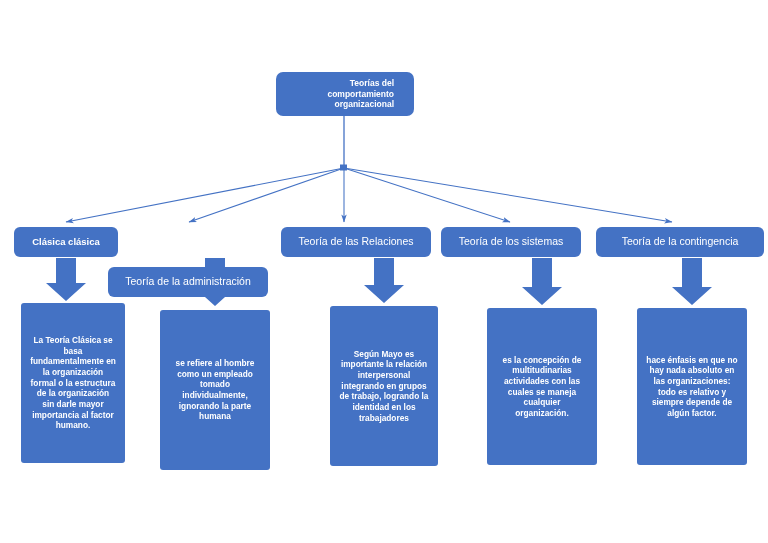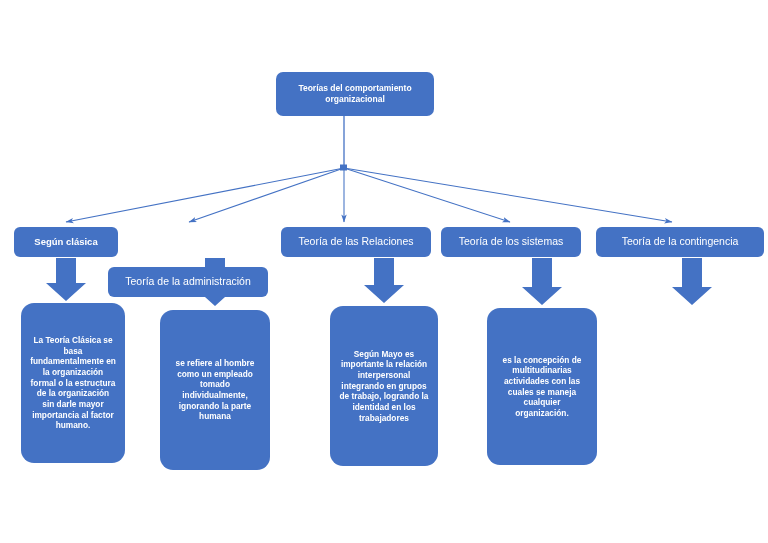--- a/index.html
+++ b/index.html
@@ -36,41 +36,42 @@
     color: #ffffff;
     display: flex;
     align-items: center;
     justify-content: center;
     text-align: center;
     line-height: 1.28;
   }
   .title-node {
     left: 276px;
     top: 72px;
-    width: 158px;
+    width: 138px;
     height: 44px;
     border-radius: 7px;
     font-size: 8.5px;
     font-weight: bold;
     padding: 2px 20px;
+    text-align: right;
   }
   .cat-node {
     height: 30px;
     border-radius: 6px;
     font-size: 10.5px;
     padding: 0 9px;
     top: 227px;
   }
   .cat-0 { left: 14px;  width: 104px; font-size: 9.5px; font-weight: bold; }
   .cat-1 { left: 108px; width: 160px; margin-top: 40px; }
   .cat-2 { left: 281px; width: 150px; }
   .cat-3 { left: 441px; width: 140px; }
   .cat-4 { left: 596px; width: 168px; }
   .desc-node {
-    border-radius: 13px;
+    border-radius: 3px;
     font-size: 8.3px;
     font-weight: bold;
     padding: 14px 9px;
     top: 303px;
     height: 160px;
   }
   .desc-0 { left: 21px;  width: 104px; }
   .desc-1 { left: 160px; width: 110px; top: 310px; height: 160px; }
   .desc-2 { left: 330px; width: 108px; top: 306px; height: 160px; }
   .desc-3 { left: 487px; width: 110px; top: 308px; height: 157px; }
@@ -114,21 +115,21 @@
     <g>
       <path d="M682,258 L702,258 L702,287 L712,287 L692,305 L672,287 L682,287 Z" fill="#4472C4"></path>
     </g>
   </svg>
 
   <div class="node title-node">
     <span>Teorías del comportamiento organizacional</span>
   </div>
 
   <div class="node cat-node cat-0">
-    <span>Según clásica</span>
+    <span>Clásica clásica</span>
   </div>
   <div class="node cat-node cat-1">
     <span>Teoría de la administración</span>
   </div>
   <div class="node cat-node cat-2">
     <span>Teoría de las Relaciones</span>
   </div>
   <div class="node cat-node cat-3">
     <span>Teoría de los sistemas</span>
   </div>
@@ -141,14 +142,17 @@
   </div>
   <div class="node desc-node desc-1">
     <span>se refiere al hombre como un empleado tomado individualmente, ignorando la parte humana</span>
   </div>
   <div class="node desc-node desc-3">
     <span>es la concepción de multitudinarias actividades con las cuales se maneja cualquier organización.</span>
   </div>
   <div class="node desc-node desc-2">
     <span>Según Mayo es importante la relación interpersonal integrando en grupos de trabajo, logrando la identidad en los trabajadores</span>
   </div>
+  <div class="node desc-node desc-4">
+    <span>hace énfasis en que no hay nada absoluto en las organizaciones: todo es relativo y siempre depende de algún factor.</span>
+  </div>
 
 </div>
 
 </body></html>

